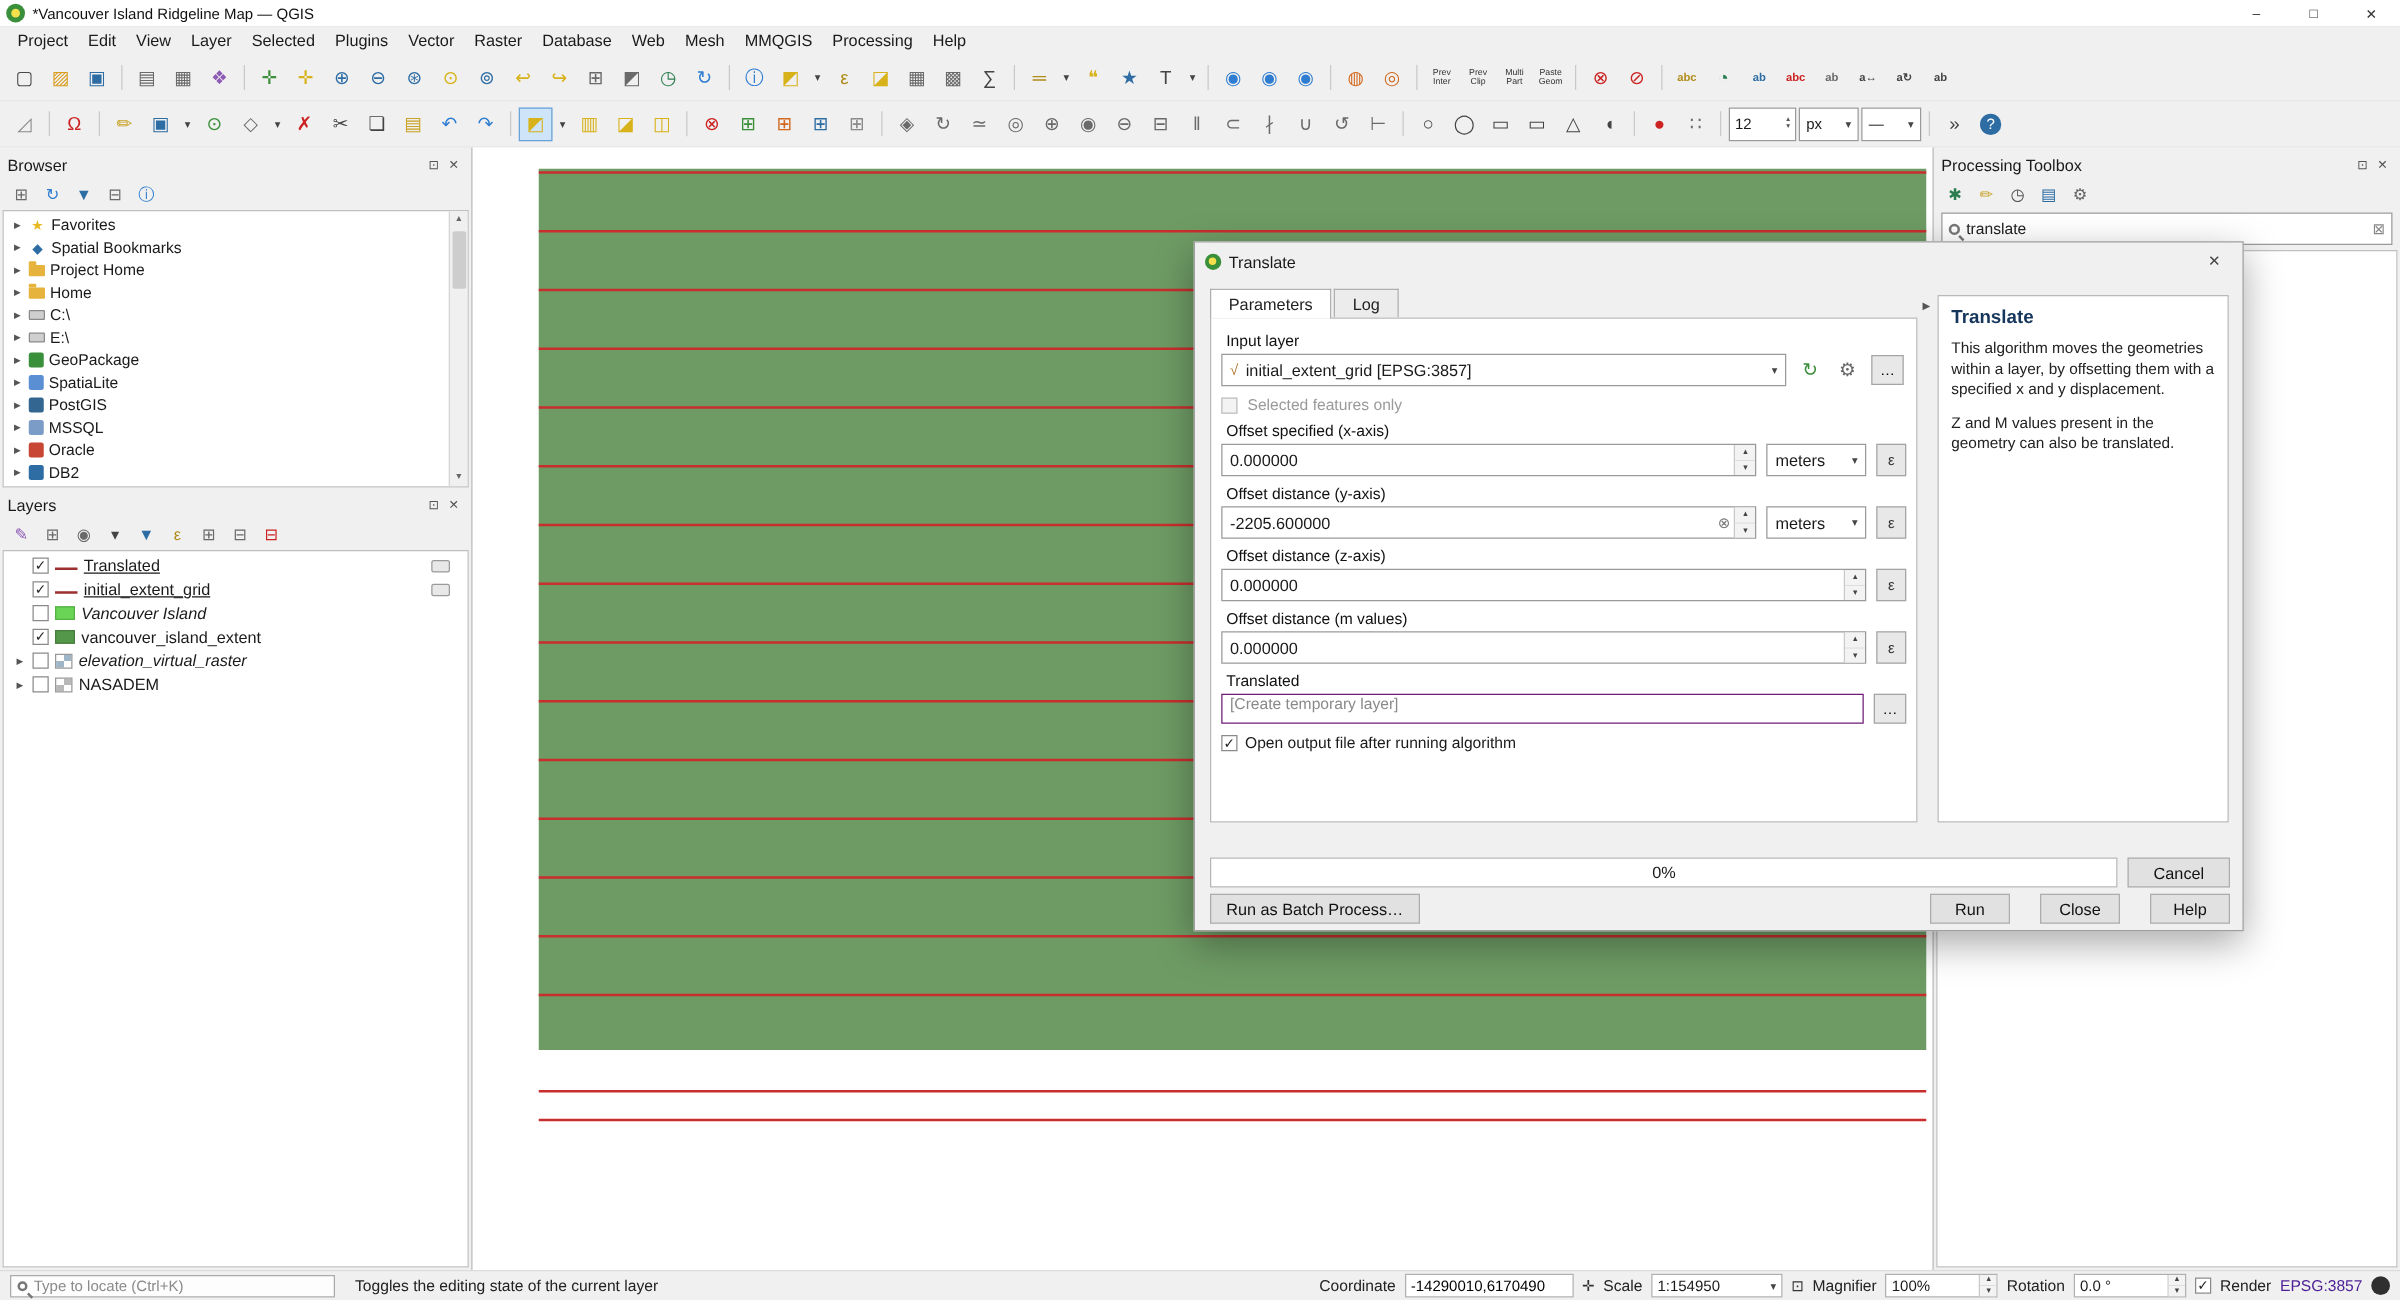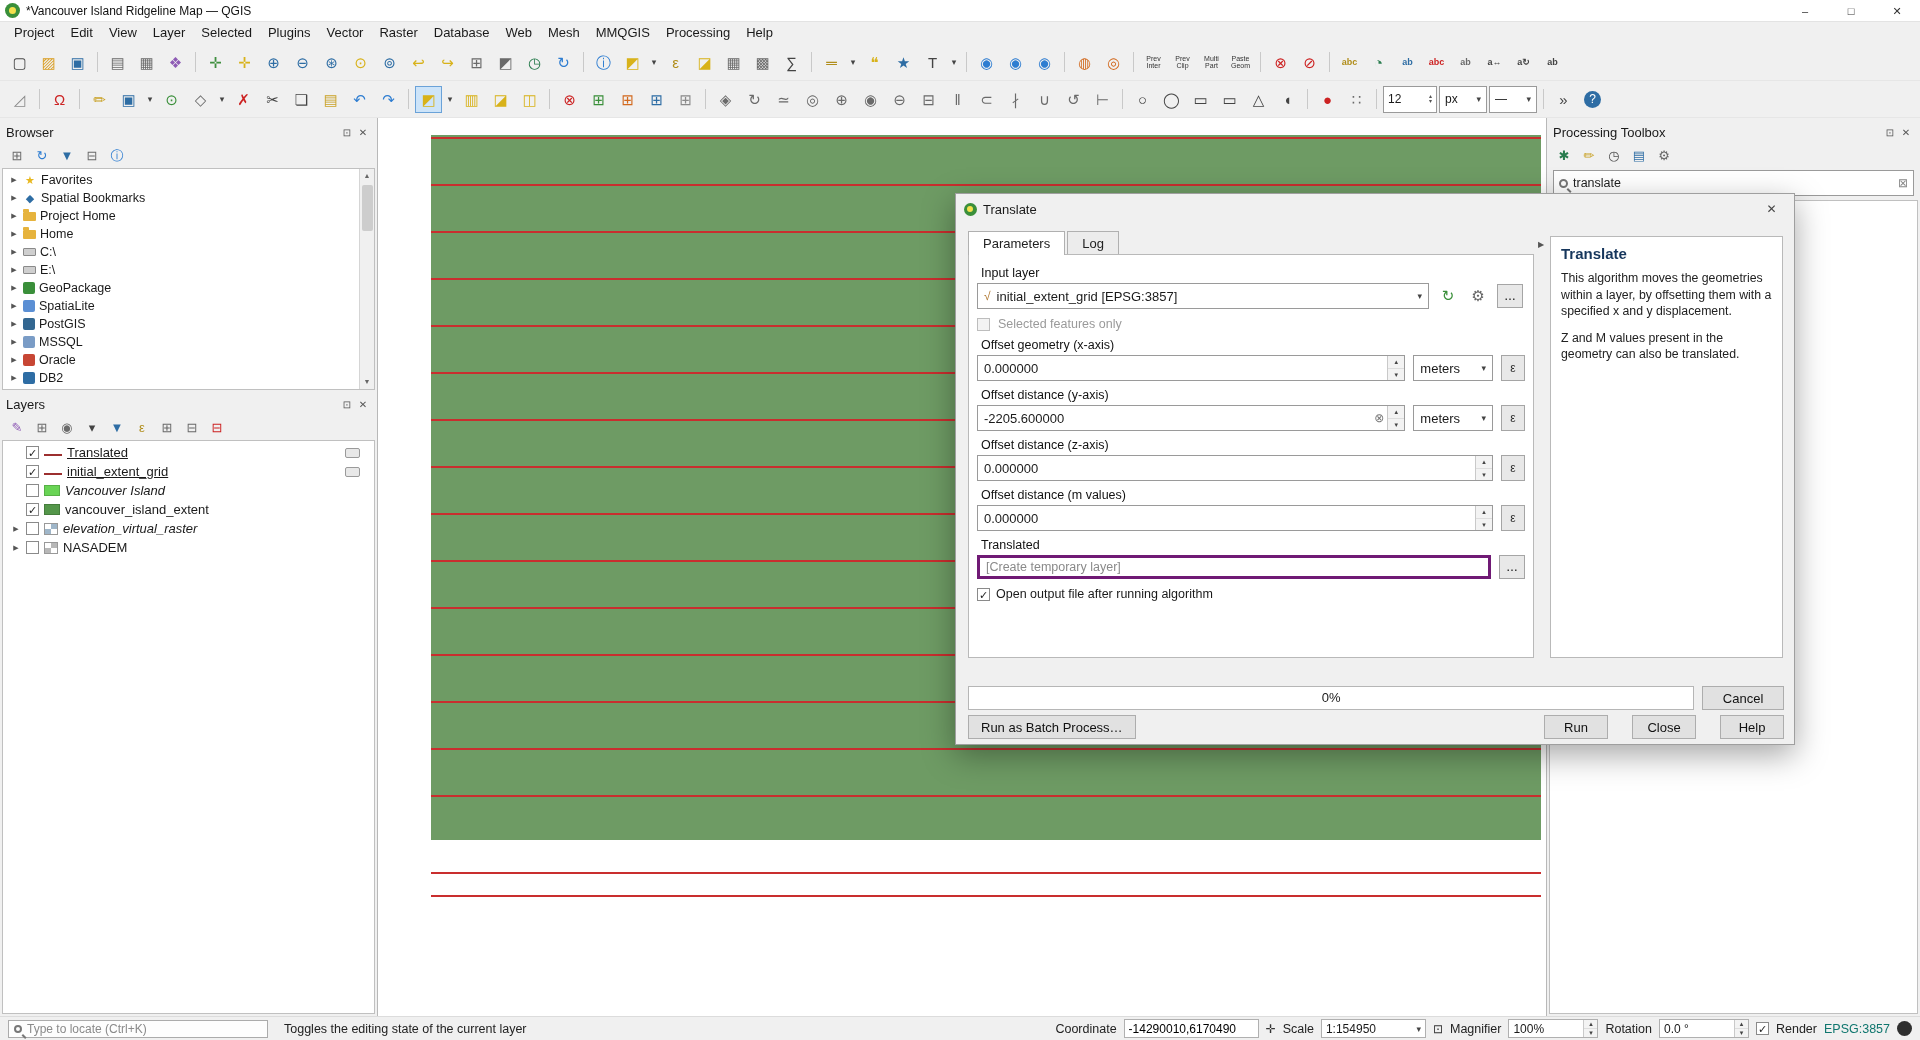--- a/index.html
+++ b/index.html
@@ -120,21 +120,21 @@
   .frow.dis { margin-top:8px; }
   .spinbox { width:430px; height:26px; border:1px solid #9a9a9a; background:#fff; display:flex; align-items:center; padding-left:6px; font-size:13px; }
   .spinbox.wide { width:518px; }
   .sval { flex:1; }
   .clr { font-size:12px; color:#777; margin-right:3px; }
   .spin { width:17px; align-self:stretch; border-left:1px solid #c9c9c9; display:flex; flex-direction:column; flex:0 0 auto; }
   .spin i { flex:1; font-style:normal; font-size:7px; line-height:11px; text-align:center; color:#444; background:#f3f3f3; }
   .spin i:first-child { border-bottom:1px solid #ddd; }
   .mcombo { width:80px; height:26px; }
   .ovr { width:24px; height:26px; border:1px solid #a5a5a5; background:#e8e8e8; font-size:12px; color:#333; font-family:"Liberation Sans",sans-serif; }
-  .outbox { flex:1; height:24px; border:3px solid #701a75; background:#fff; display:flex; align-items:center; padding:0 6px; font-size:12.5px; }
+  .outbox { flex:1; height:24px; border:1px solid #701a75; background:#fff; display:flex; align-items:flex-start; padding:0 6px; font-size:12.5px; }
   .grey { color:#8a8a8a; }
   .frow.chk { margin-top:8px; gap:6px; font-size:12.5px; }
   .helptoggle { position:absolute; left:582px; top:46px; font-size:8px; color:#555; }
   .helppane { position:absolute; left:594px; top:42px; width:233px; height:422px; background:#fff; border:1px solid #b9b9b9; padding:8px 10px; overflow:hidden; }
   .hhead { font-size:15px; font-weight:bold; color:#16365c; margin-bottom:8px; }
   .helppane p { font-size:12.3px; line-height:1.35; color:#222; margin-bottom:10px; }
   .pbarrow { position:absolute; left:12px; top:492px; width:816px; display:flex; gap:8px; align-items:center; }
   .pbar { width:728px; height:24px; border:1px solid #b6b6b6; background:#fff; text-align:center; font-size:13px; line-height:22px; }
   .btn { height:24px; border:1px solid #adadad; background:#e1e1e1; padding:0 12px; font-size:13px; font-family:"Liberation Sans",sans-serif; color:#111; }
   .btnrow { position:absolute; left:12px; top:521px; width:816px; display:flex; gap:24px; align-items:center; }
@@ -150,21 +150,21 @@
   .locinput::placeholder { color:#8a8a8a; }
   .smsg { font-size:12.5px; color:#222; margin-left:8px; }
   .sright { margin-left:auto; display:flex; align-items:center; gap:7px; }
   .slabel { font-size:12.5px; color:#222; }
   .sbox { height:19px; border:1px solid #b0b0b0; background:#fff; font-family:"Liberation Sans",sans-serif; font-size:12px; padding:0 4px; }
   .sbox.coord { width:135px; }
   .scombo { width:105px; height:19px; border:1px solid #b0b0b0; background:#fff; display:flex; align-items:center; padding:0 4px; font-size:12px; }
   .sspin { width:90px; height:19px; border:1px solid #b0b0b0; background:#fff; display:flex; align-items:center; padding-left:4px; font-size:12px; }
   .sspin .spin { width:14px; } .sspin .spin i { line-height:8px; }
   .sicon { font-size:12px; color:#333; }
-  .crs { font-size:12.5px; color:#0f766e; }
+  .crs { font-size:12.5px; color:#4c1d95; }
   .msgdot { width:15px; height:15px; border-radius:50%; background:#2f2f2f; }
 </style>
 </head>
 <body>
 
 <div id="app">
 
   <div class="titlebar">
     <span class="qlogo"></span>
     <span class="wtitle">*Vancouver Island Ridgeline Map — QGIS</span>
@@ -819,21 +819,21 @@
         </div>
         <span class="flaticon grn">↻</span>
         <span class="flaticon">⚙</span>
         <button class="sqbtn">…</button>
       </div>
       <div class="frow dis">
         <span class="cb dis"></span>
         <span class="dislabel">Selected features only</span>
       </div>
 
-      <div class="flabel">Offset geometry (x-axis)</div>
+      <div class="flabel">Offset specified (x-axis)</div>
       <div class="frow">
         <div class="spinbox">
           <span class="sval">0.000000</span>
           <span class="spin">
               <i>▴</i>
               <i>▾</i>
             </span>
         </div>
         <div class="combo mcombo">
           <span class="ctext">meters</span>

